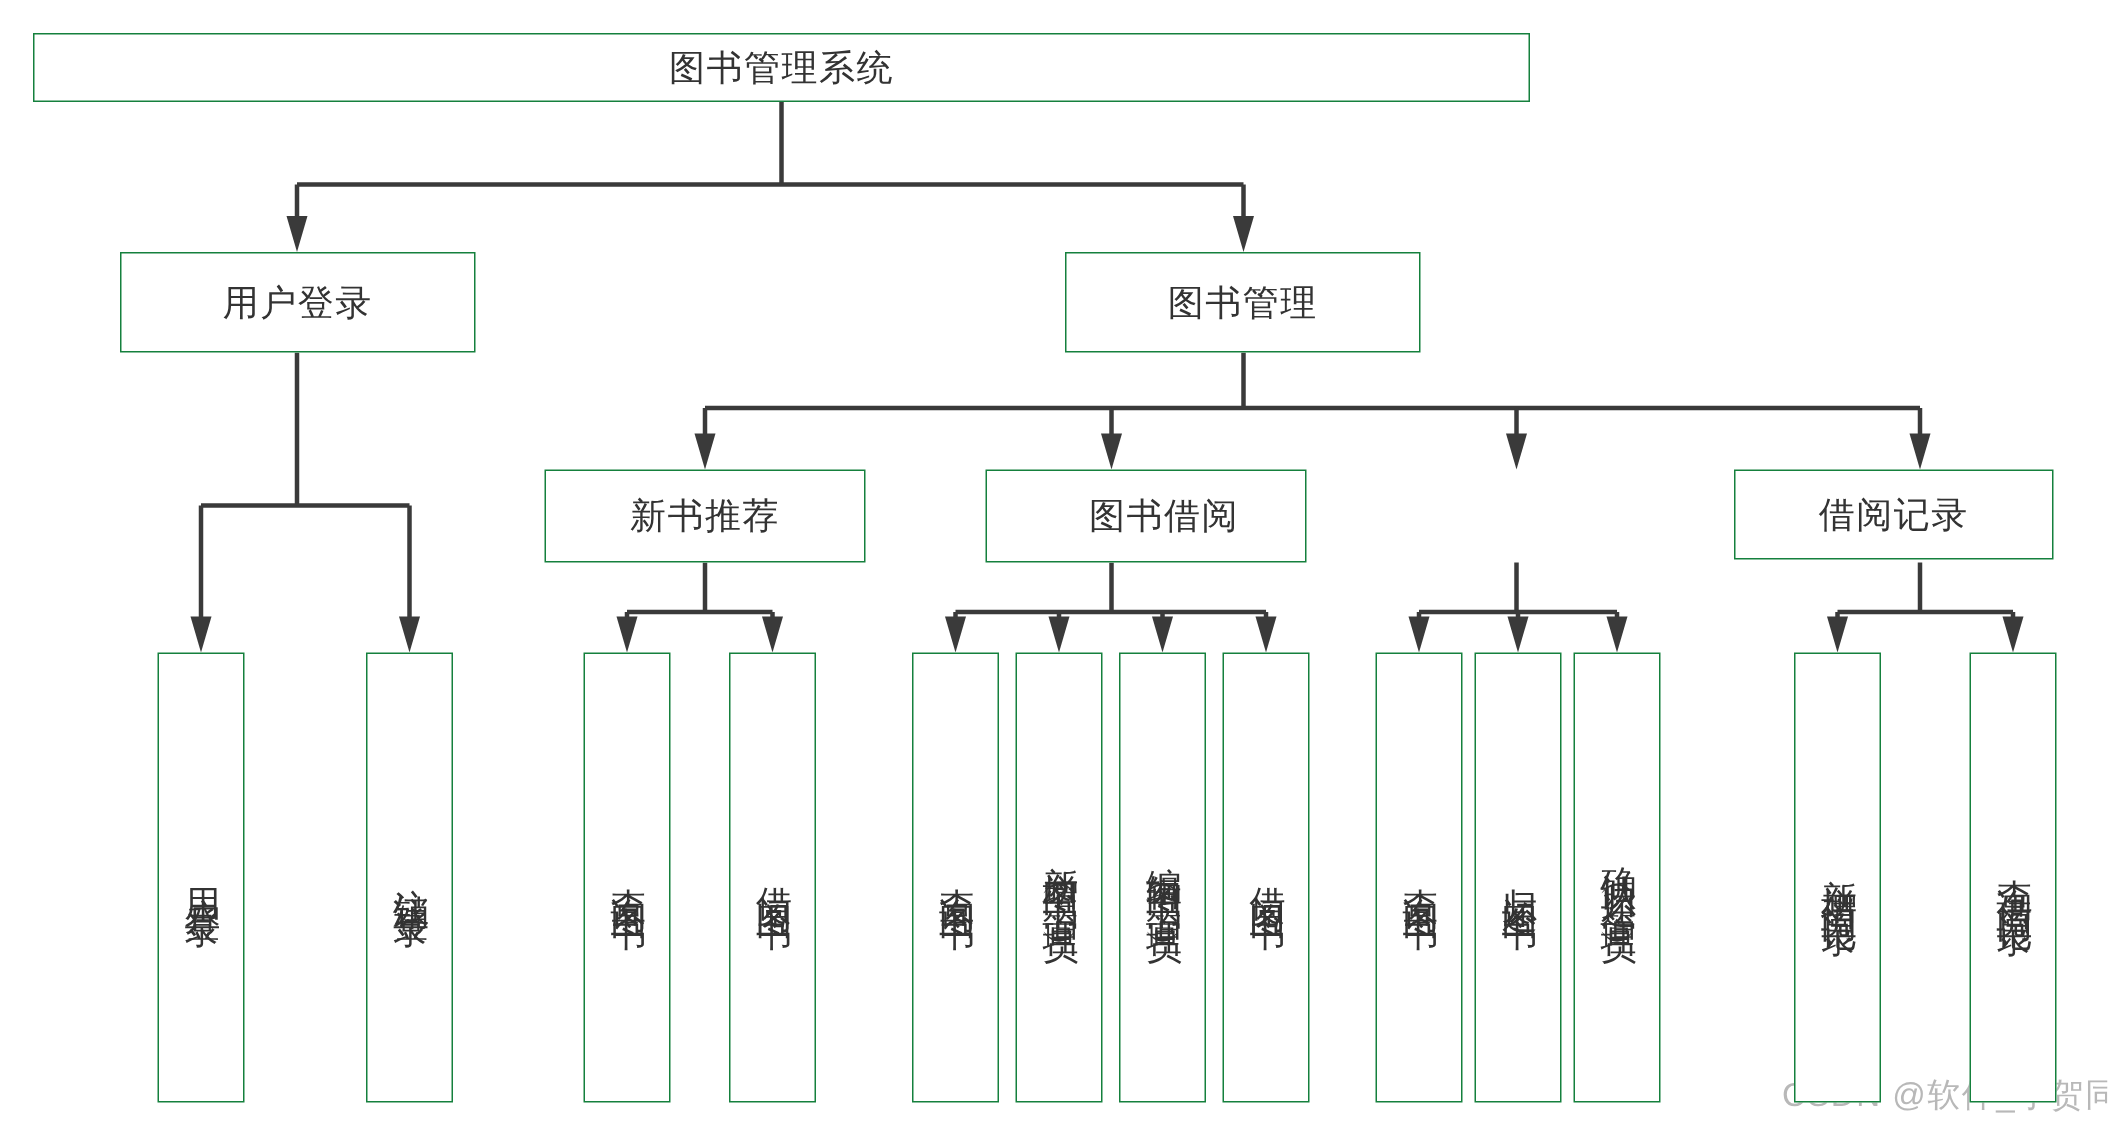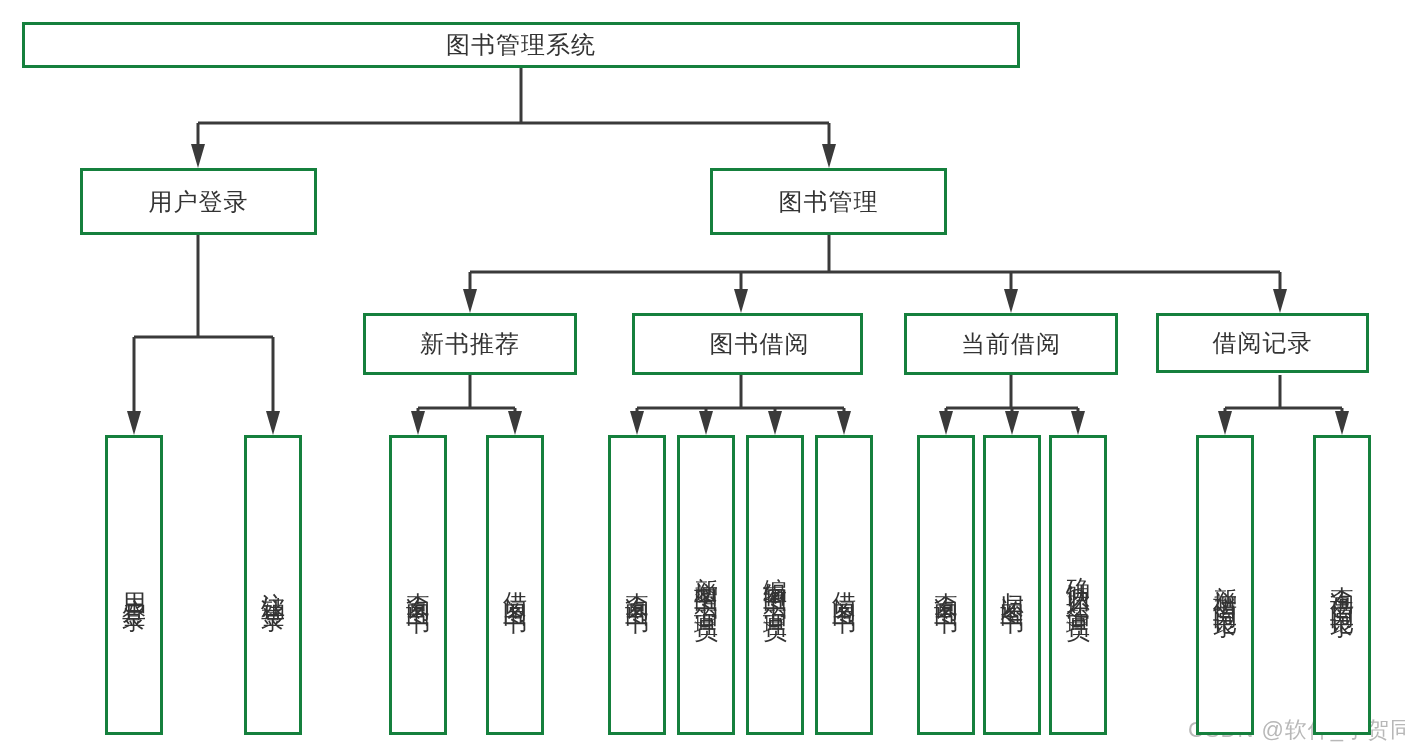--- a/index.html
+++ b/index.html
@@ -13,21 +13,21 @@
   }
   .wires {
     position: absolute;
     left: 0; top: 0;
     z-index: 1;
   }
   .node {
     position: absolute;
     box-sizing: border-box;
     background: #ffffff;
-    border: 3px solid #15803d;
+    border: 1px solid #15803d;
     display: flex;
     align-items: center;
     justify-content: center;
     color: #333333;
     font-size: 24px;
     z-index: 2;
   }
   .node .lbl { white-space: nowrap; letter-spacing: 1px; }
   .leaf .lbl {
     writing-mode: vertical-lr;
@@ -36,21 +36,21 @@
     line-height: 1;
     white-space: nowrap;
   }
   
   .n-root   { left: 22px;  top: 22px;  width: 998px; height: 46px; }
   
   .n-login  { left: 80px;  top: 168px; width: 237px; height: 67px; }
   .n-mgmt   { left: 710px; top: 168px; width: 237px; height: 67px; }
   
   .n-nbr    { left: 363px;  top: 313px; width: 214px; height: 62px; }
-  .n-bb     { left: 632px;  top: 313px; width: 231px; height: 62px; padding-left: 24px; }
+  .n-bb     { left: 657px;  top: 313px; width: 214px; height: 62px; padding-left: 24px; }
   .n-cb     { left: 904px;  top: 313px; width: 214px; height: 62px; }
   .n-br     { left: 1156px; top: 313px; width: 213px; height: 60px; }
   
   .leaf { top: 435px; width: 58px; height: 300px; }
   .l-ul1 { left: 105px; }  .l-ul2 { left: 244px; }
   .l-n1  { left: 389px; }  .l-n2  { left: 486px; }
   .l-b1  { left: 608px; }  .l-b2  { left: 677px; }  .l-b3 { left: 746px; } .l-b4 { left: 815px; }
   .l-c1  { left: 917px; }  .l-c2  { left: 983px; }  .l-c3 { left: 1049px; }
   .l-r1  { left: 1196px; } .l-r2  { left: 1313px; }
   .watermark {
@@ -150,23 +150,20 @@
   <div class="node n-nbr">
     <span class="lbl">新书推荐</span>
   </div>
 
   <div class="node n-mgmt">
     <span class="lbl">图书管理</span>
   </div>
   <div class="node n-bb">
     <span class="lbl">图书借阅</span>
   </div>
-  <div class="node n-cb">
-    <span class="lbl">当前借阅</span>
-  </div>
   <div class="node n-br">
     <span class="lbl">借阅记录</span>
   </div>
 
   <div class="node leaf l-ul1">
     <span class="lbl">用户登录</span>
   </div>
   <div class="node leaf l-ul2">
     <span class="lbl">注销登录</span>
   </div>

